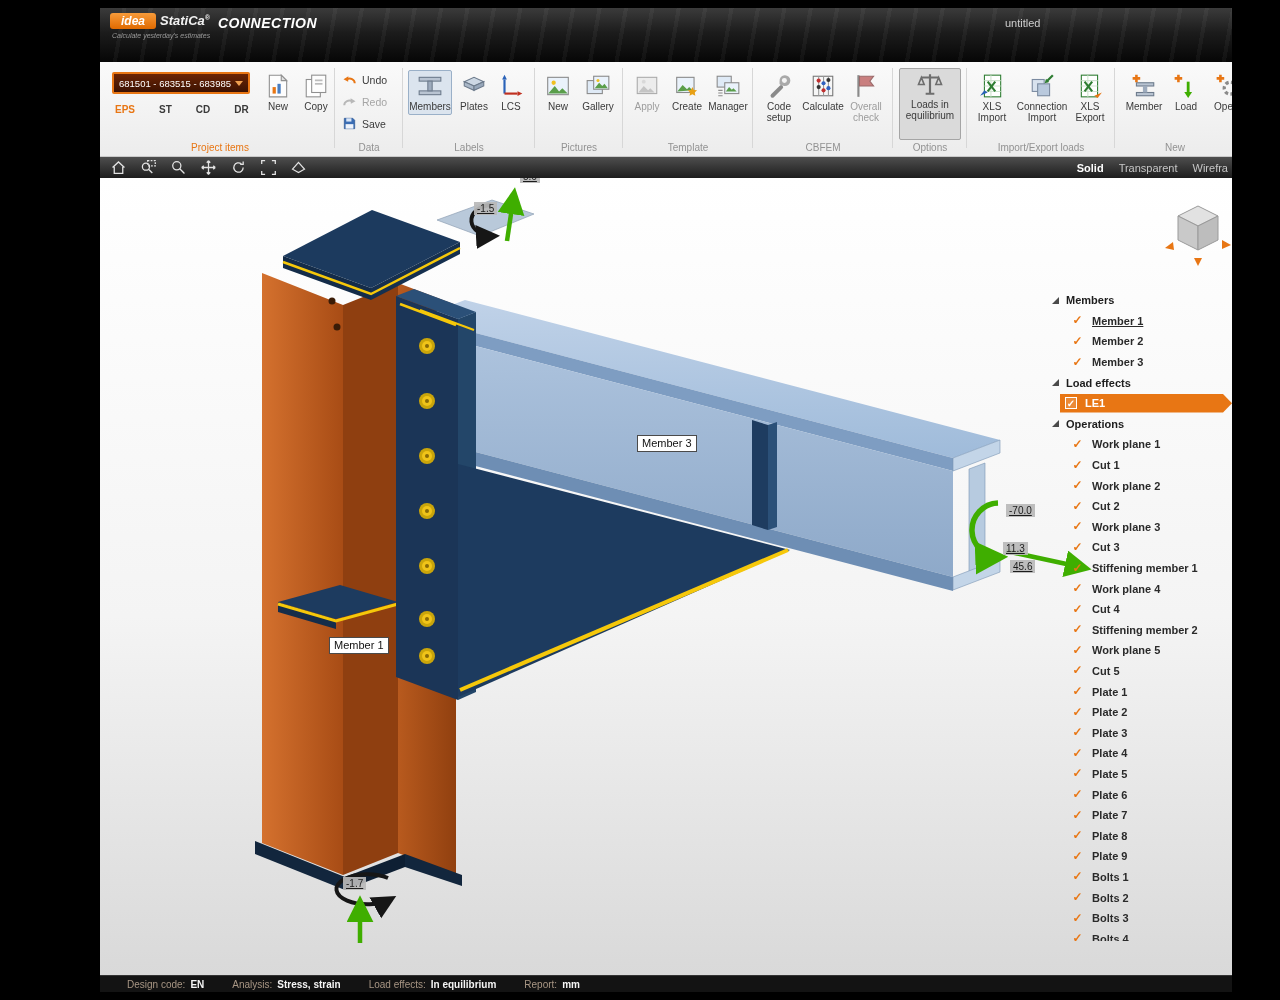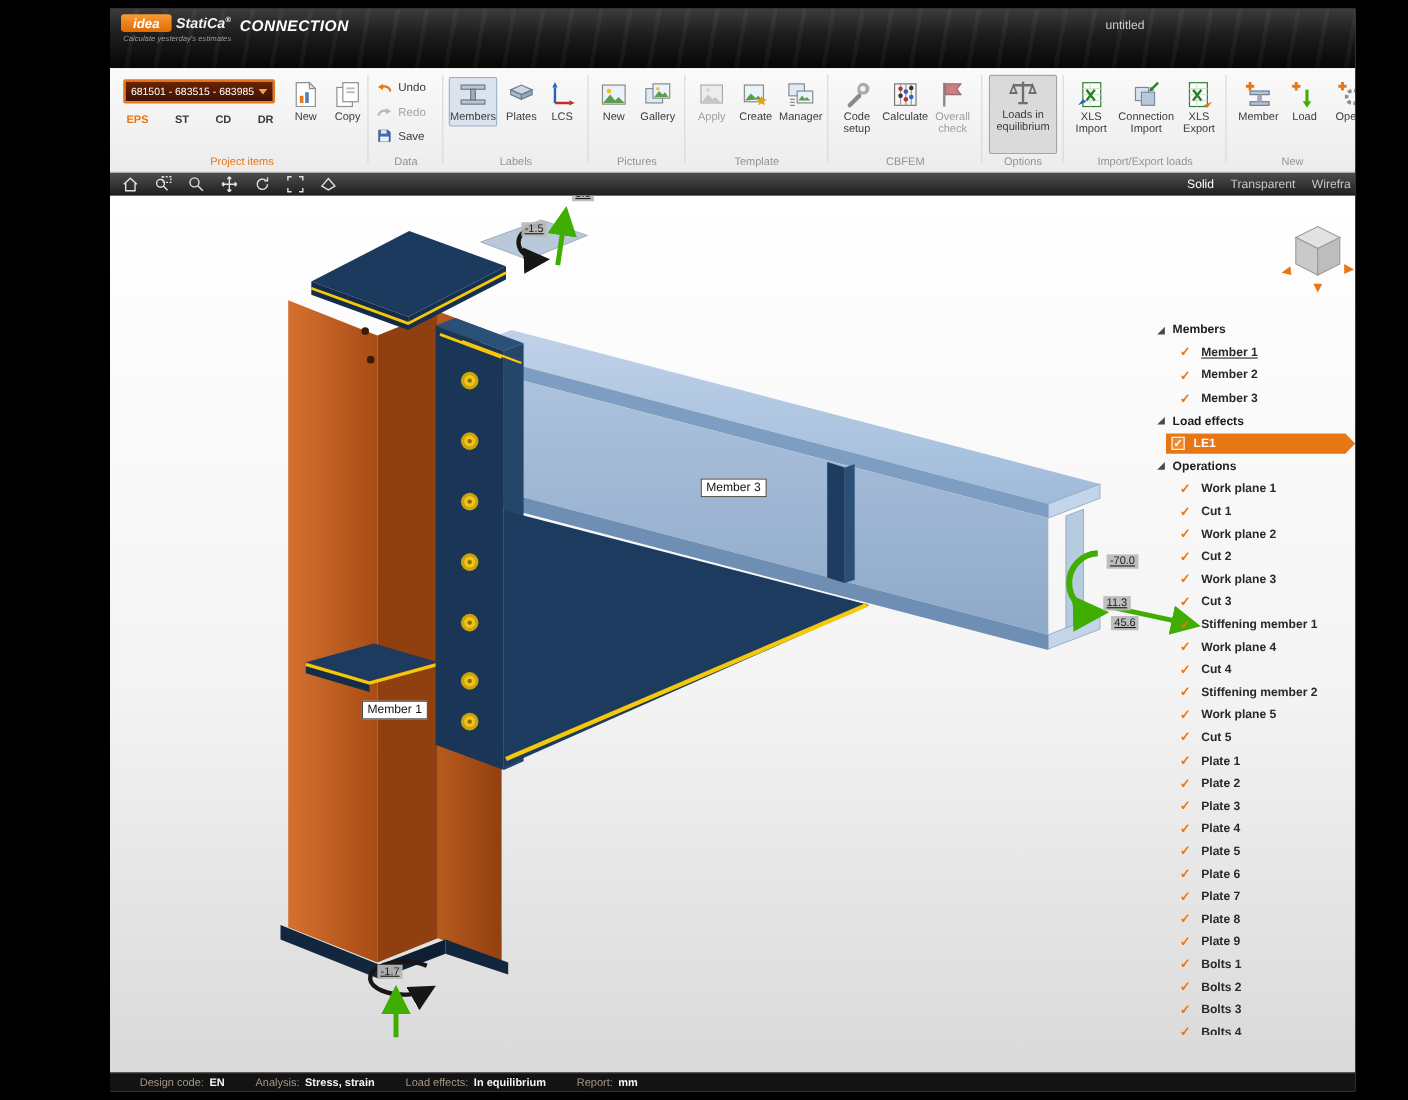--- a/index.html
+++ b/index.html
@@ -52,21 +52,21 @@
   .codes .on{color:#e87614;}
 
   
   .viewbar{position:absolute;left:0;top:149px;width:1132px;height:21px;
     background:linear-gradient(180deg,#4e4e4e,#1d1d1d);display:flex;align-items:center;}
   .vics{display:flex;gap:13px;padding-left:10px;}
   .vic{width:17px;height:17px;}
   .vic svg{width:100%;height:100%;stroke:#e3e3e3;fill:none;stroke-width:1.5;}
   .vmodes{position:absolute;right:4px;top:0;height:21px;display:flex;gap:15px;align-items:center;font-size:11px;}
   .vmode{color:#c6c6c6;}
-  .vmode.active{color:#fff;font-weight:normal;}
+  .vmode.active{color:#fff;font-weight:bold;}
 
   
   .viewport{position:absolute;left:0;top:170px;width:1132px;height:797px;overflow:hidden;
     background:linear-gradient(180deg,#ffffff 0%,#f4f4f4 55%,#d9d9d9 100%);}
   .model{position:absolute;left:0;top:0;width:1132px;height:797px;}
   .mlabel{position:absolute;background:#fff;border:1px solid #4a4a4a;color:#111;font-size:11px;
     padding:0 4px;height:17px;line-height:15px;white-space:nowrap;}
   .badge{position:absolute;background:rgba(185,185,185,.92);color:#1c1c1c;font-size:10px;
     padding:1px 3px;white-space:nowrap;text-decoration:underline;}
 

